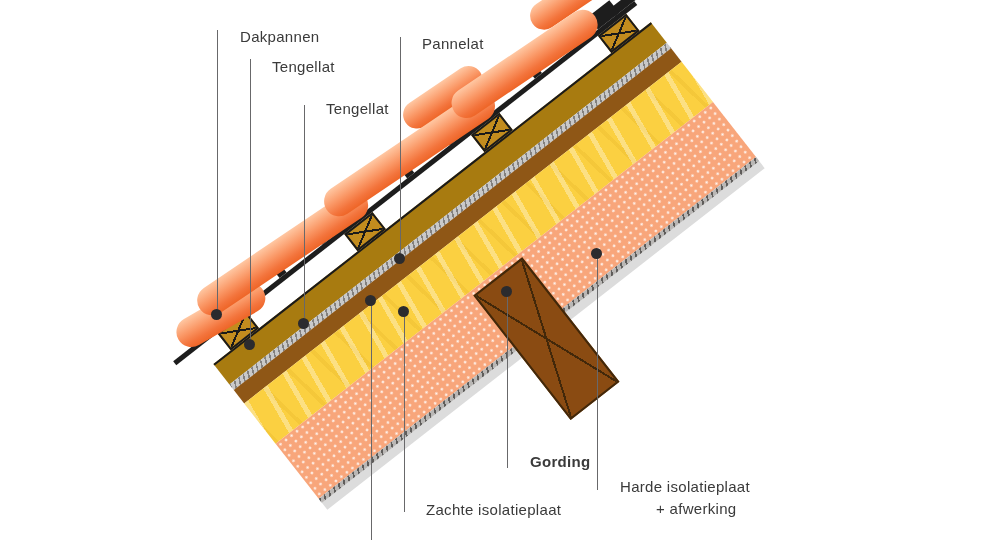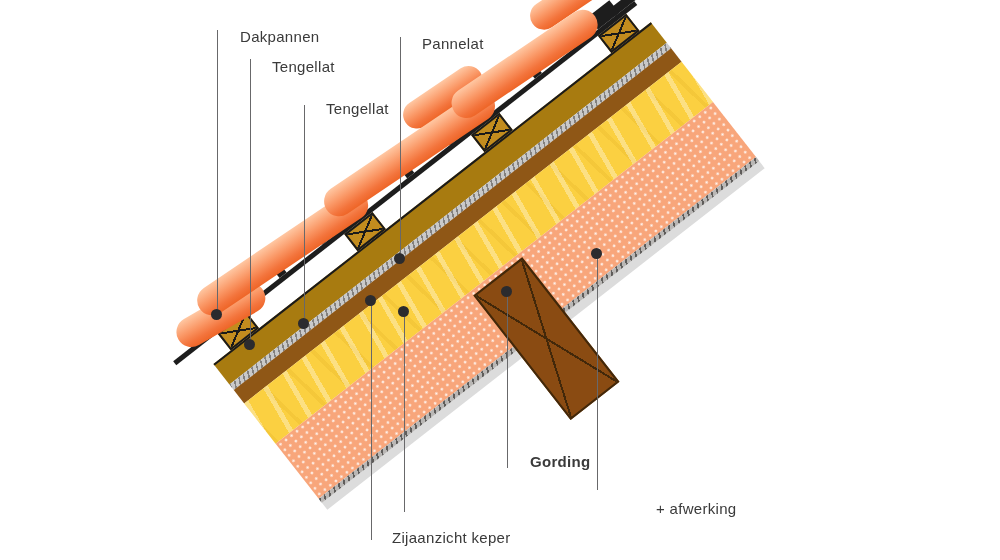--- a/index.html
+++ b/index.html
@@ -141,22 +141,23 @@
   <div class="leader" style="left:400px; top:37px;  height:216px;"></div>
   <div class="dot" style="left:394px; top:253px;"></div>
   <div class="lbl" style="left:408px; top:33px;">Pannelat</div>
 
   <div class="leader" style="left:507px; top:296px; height:172px;"></div>
   <div class="dot" style="left:501px; top:286px;"></div>
   <div class="lbl" style="left:516px; top:451px;font-weight:bold;">Gording</div>
 
   <div class="leader" style="left:597px; top:258px; height:232px;"></div>
   <div class="dot" style="left:591px; top:248px;"></div>
+  <div class="lbl" style="left:606px; top:476px;">Harde isolatieplaat</div>
   <div class="lbl" style="left:642px; top:498px;">+ afwerking</div>
 
   <div class="leader" style="left:404px; top:316px; height:196px;"></div>
   <div class="dot" style="left:398px; top:306px;"></div>
+  <div class="lbl" style="left:412px; top:499px;">Zachte isolatieplaat</div>
 
   <div class="leader" style="left:371px; top:305px; height:235px;"></div>
   <div class="dot" style="left:365px; top:295px;"></div>
-  <div class="lbl" style="left:378px; top:527px;">Zijaanzicht keper</div>
 
 </div>
 
 </body></html>

